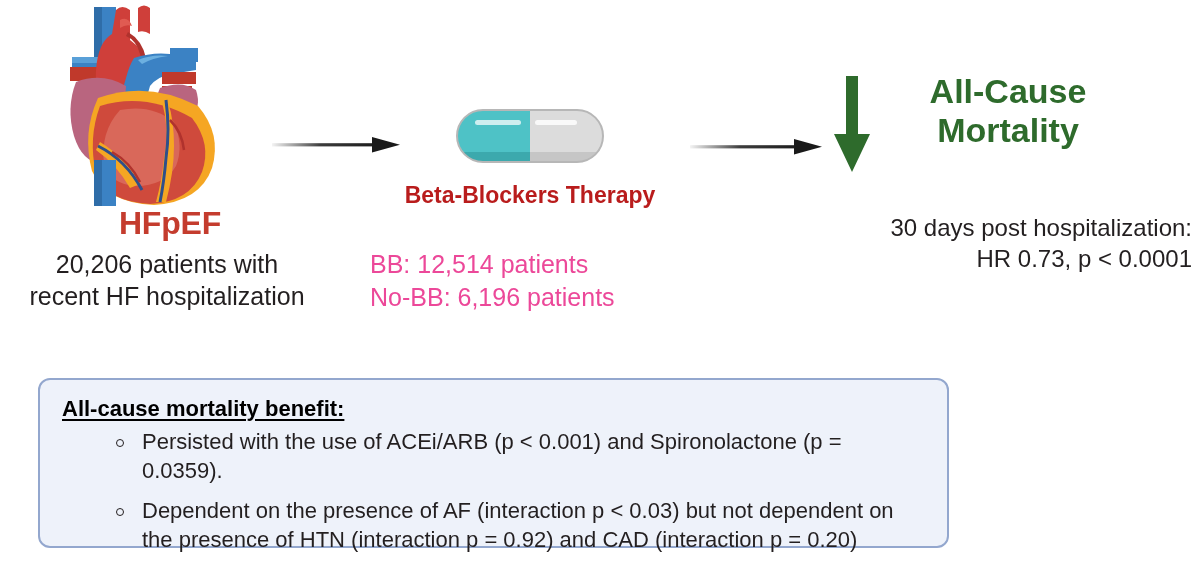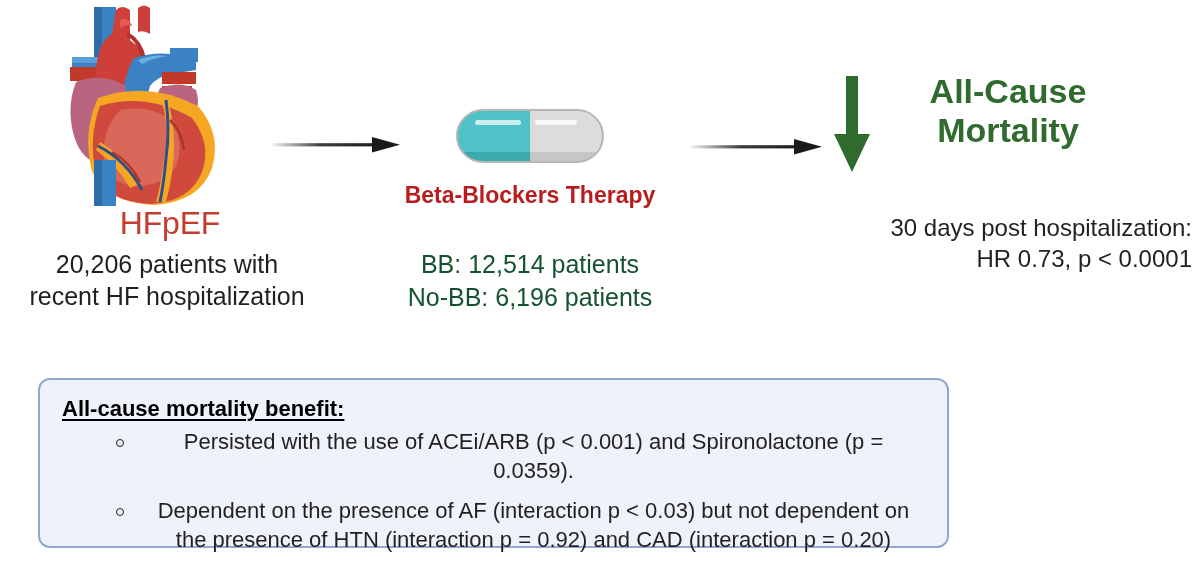--- a/index.html
+++ b/index.html
@@ -30,21 +30,21 @@
   }
   #heart-figure svg { display: block; width: 100%; height: 100%; }
 
   #hfpef-label {
     position: absolute;
     left: 0px;
     top: 205px;
     width: 340px;
     text-align: center;
     font-size: 32px;
-    font-weight: normal;
+    font-weight: bold;
     color: #c43c2e;
     letter-spacing: -0.2px;
   }
   #left-caption {
     position: absolute;
     left: -8px;
     top: 248px;
     width: 350px;
     text-align: center;
     font-size: 25px;
@@ -79,24 +79,24 @@
     text-align: center;
     font-size: 23px;
     font-weight: bold;
     color: #b91c1c;
   }
   #therapy-counts {
     position: absolute;
     left: 370px;
     top: 248px;
     width: 320px;
-    text-align: center;
+    text-align: left;
     font-size: 25px;
     line-height: 1.3;
-    color: #14532d;
+    color: #ec4899;
   }
 
   
   #outcome-head {
     position: absolute;
     left: 832px;
     top: 72px;
     width: 300px;
     display: flex;
     align-items: flex-start;
@@ -155,21 +155,20 @@
     margin: 6px 0 0 0;
     padding: 0 0 0 50px;
   }
   #benefit-list li {
     position: relative;
     font-size: 22px;
     line-height: 1.3;
     color: #231f20;
     padding-left: 30px;
     margin-top: 12px;
-    text-align: center;
   }
   #benefit-list li:first-child { margin-top: 2px; }
   #benefit-list li::before {
     content: "";
     position: absolute;
     left: 4px;
     top: 11px;
     width: 8px;
     height: 8px;
     border: 1.6px solid #231f20;

